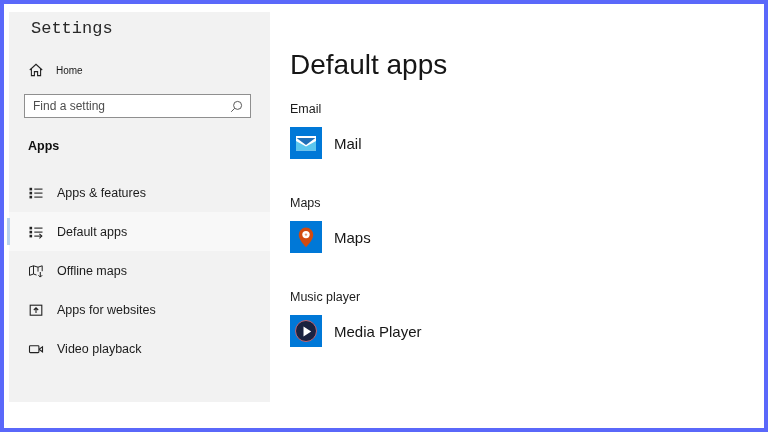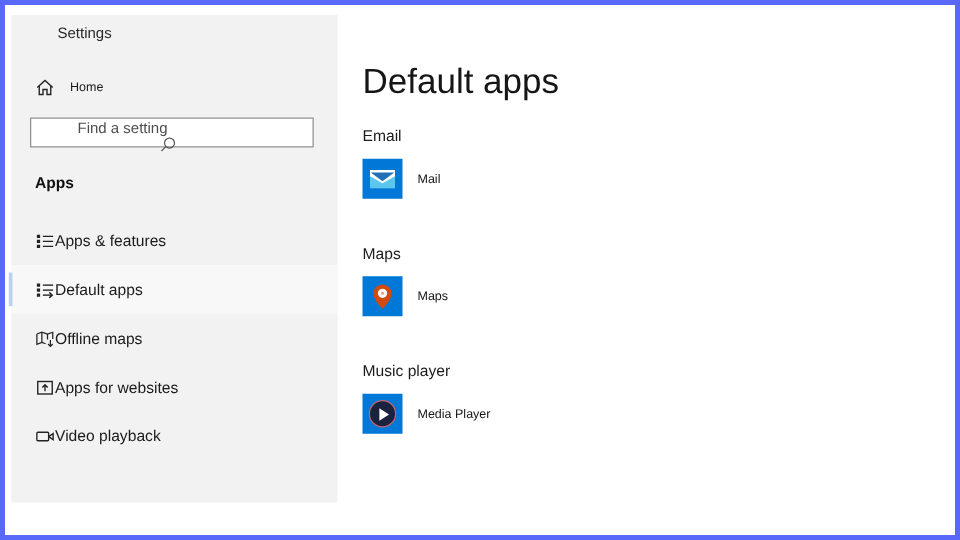--- a/index.html
+++ b/index.html
@@ -8,64 +8,64 @@
     border:4px solid var(--frame_border,#5a68fa);
     background:#fff;overflow:hidden;
     font-family:"Liberation Sans",sans-serif;
     -webkit-font-smoothing:antialiased;
   }
   
   .sidebar{
     position:absolute;left:5px;top:8px;width:261px;height:390px;
     background:var(--sidebar_bg,#f2f2f2);
   }
-  .win-title{position:absolute;left:37px;top:7px;font-size:12px;color:#292929;}
+  .win-title{position:absolute;left:22px;top:7px;font-size:17px;color:#292929;font-family:Liberation Mono, monospace;}
   .home-row{
     position:absolute;left:19px;top:47px;height:22px;
     display:flex;align-items:center;gap:12px;
     font-size:10px;color:#1b1b1b;cursor:pointer;
   }
   .search-box{
     position:absolute;left:15px;top:82px;width:227px;height:24px;box-sizing:border-box;
     background:#fff;border:1px solid var(--search_border,#8f8f8f);
-    display:flex;align-items:center;flex-direction:column;
+    display:flex;align-items:center;
   }
   .search-box input{
     flex:1;border:none;outline:none;background:transparent;
     font-family:"Liberation Sans",sans-serif;font-size:12px;color:#333;
     padding:0 4px 0 8px;min-width:0;
   }
   .search-box input::placeholder{color:#4d4d4d;opacity:1;}
   .search-glyph{display:flex;align-items:center;padding-right:7px;color:#5a5a5a;}
   .section-header{
     position:absolute;left:19px;top:127px;
     font-size:12.5px;font-weight:bold;color:#101010;
   }
   .nav{position:absolute;left:0;top:161px;width:100%;}
   .nav-item{
-    height:39px;display:flex;align-items:center;
+    height:39px;display:flex;align-items:center;gap:13px;
     padding-left:19px;font-size:12.5px;color:#1b1b1b;
     position:relative;cursor:pointer;
   }
   .nav-item.selected{background:rgba(255,255,255,0.45);}
   .selbar{
     position:absolute;left:-2px;top:6px;bottom:6px;width:3px;
     background:var(--selection_bar,#b8d3ee);
   }
   .nav-icon{width:16px;height:16px;display:flex;align-items:center;justify-content:center;color:#222;flex:0 0 16px;}
   .nav-icon svg,.home-row svg{display:block;}
   
   .main{position:absolute;left:286px;top:44px;}
   .page-title{margin:0;font-size:28px;font-weight:300;color:#161616;line-height:34px;letter-spacing:0;}
   .section-title{margin:13px 0 0;font-size:17px;font-weight:400;color:#1c1c1c;line-height:21px;}
   .cat{margin-top:37px;}
   .cat:first-of-type{margin-top:20px;}
   .cat-label{font-size:12.5px;color:#1c1c1c;line-height:15px;}
   .app-row{margin-top:10px;display:flex;align-items:center;gap:12px;cursor:pointer;}
-  .app-name{font-size:10px;color:#161616;}
+  .app-name{font-size:15px;color:#161616;}
   .tile{
     width:32px;height:32px;background:var(--accent_tile,#0078d7);
     display:flex;align-items:center;justify-content:center;flex:0 0 32px;
   }
   .player-disc{
     width:22px;height:22px;border-radius:50%;box-sizing:border-box;
     background:#1a2240;border:1px solid #c06572;
     display:flex;align-items:center;justify-content:center;
   }
   .player-disc svg{margin-left:2px;}

